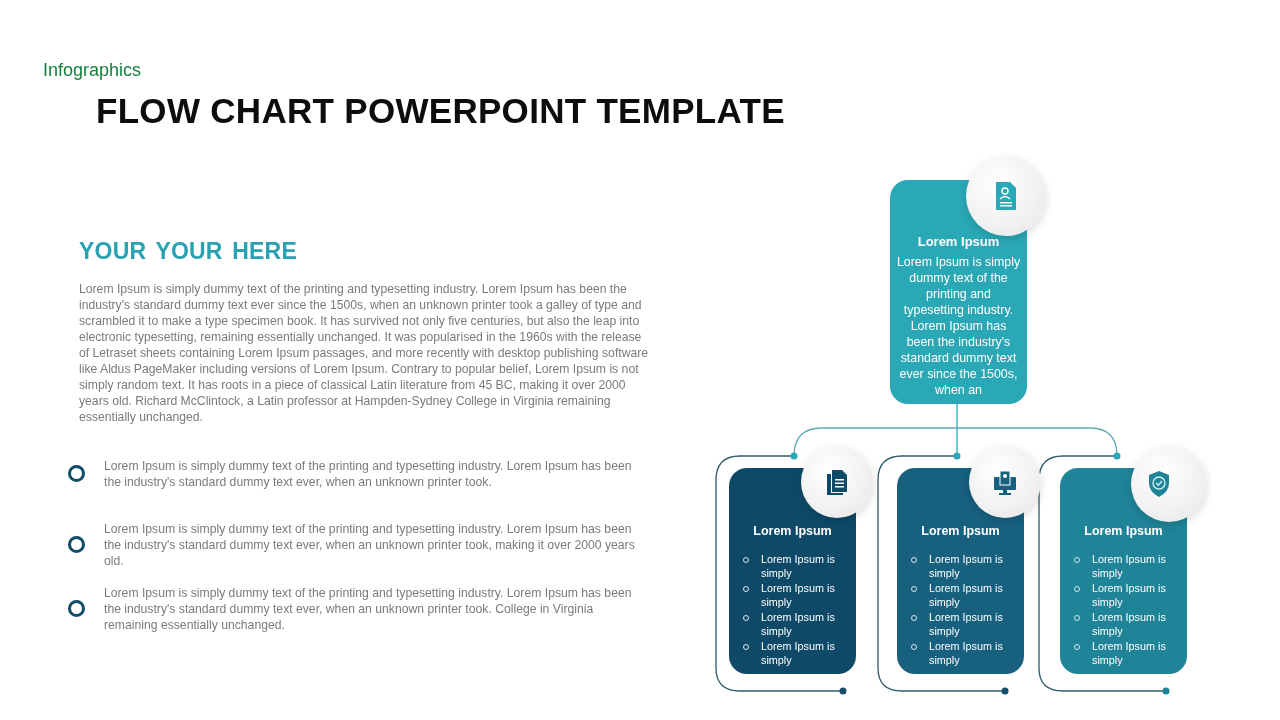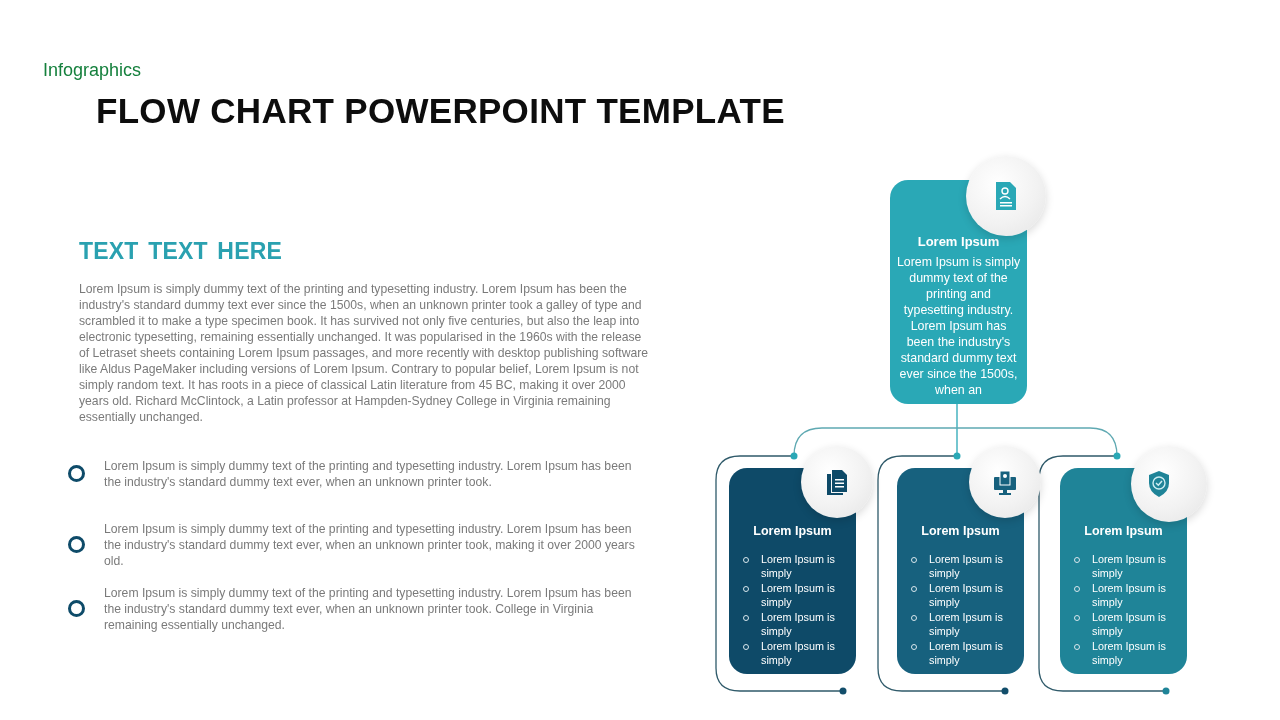--- a/index.html
+++ b/index.html
@@ -27,21 +27,21 @@
   .card ul { position:absolute; top:77px; left:6px; margin:8px; padding:0; list-style:none; width:115px; }
   .card li { position:relative; padding-left:18px; font-size:10.8px; line-height:13.5px; margin-bottom:2px; }
   .card li .dot { position:absolute; left:0; top:4px; width:4px; height:4px; border:1px solid #d8e6ec; border-radius:50%; }
 </style>
 </head>
 <body>
 
 <div class="abs subtitle">Infographics</div>
 <div class="abs title">FLOW CHART POWERPOINT TEMPLATE</div>
 
-<div class="abs heading">TEXT  TEXT HERE</div>
+<div class="abs heading">YOUR  YOUR HERE</div>
 <div class="abs para">Lorem Ipsum is simply dummy text of the printing and typesetting industry. Lorem Ipsum has been the industry's standard dummy text ever since the 1500s, when an unknown printer took a galley of type and scrambled it to make a type specimen book. It has survived  not only five centuries, but also the leap into electronic typesetting, remaining essentially unchanged. It was popularised in the 1960s with the release of Letraset sheets containing Lorem Ipsum passages, and more recently with desktop publishing software like Aldus PageMaker including versions of Lorem Ipsum. Contrary to popular belief, Lorem Ipsum is not simply random text. It has roots in a piece of classical Latin literature from 45 BC, making it over 2000 years old. Richard McClintock, a Latin professor at Hampden-Sydney  College in Virginia remaining essentially unchanged.</div>
 
 <div class="abs bullet-row" style="top:458px;">
   <span class="ring" style="top:7px;"></span>
   <span class="bullet-text">Lorem Ipsum is simply dummy text of the printing and typesetting industry. Lorem Ipsum has been the industry's standard dummy text ever, when an unknown printer took.</span>
 </div>
 <div class="abs bullet-row" style="top:521px;">
   <span class="ring" style="top:15px;"></span>
   <span class="bullet-text">Lorem Ipsum is simply dummy text of the printing and typesetting industry. Lorem Ipsum has been the industry's standard dummy text ever, when an unknown printer took, making it over 2000 years old.</span>
 </div>

